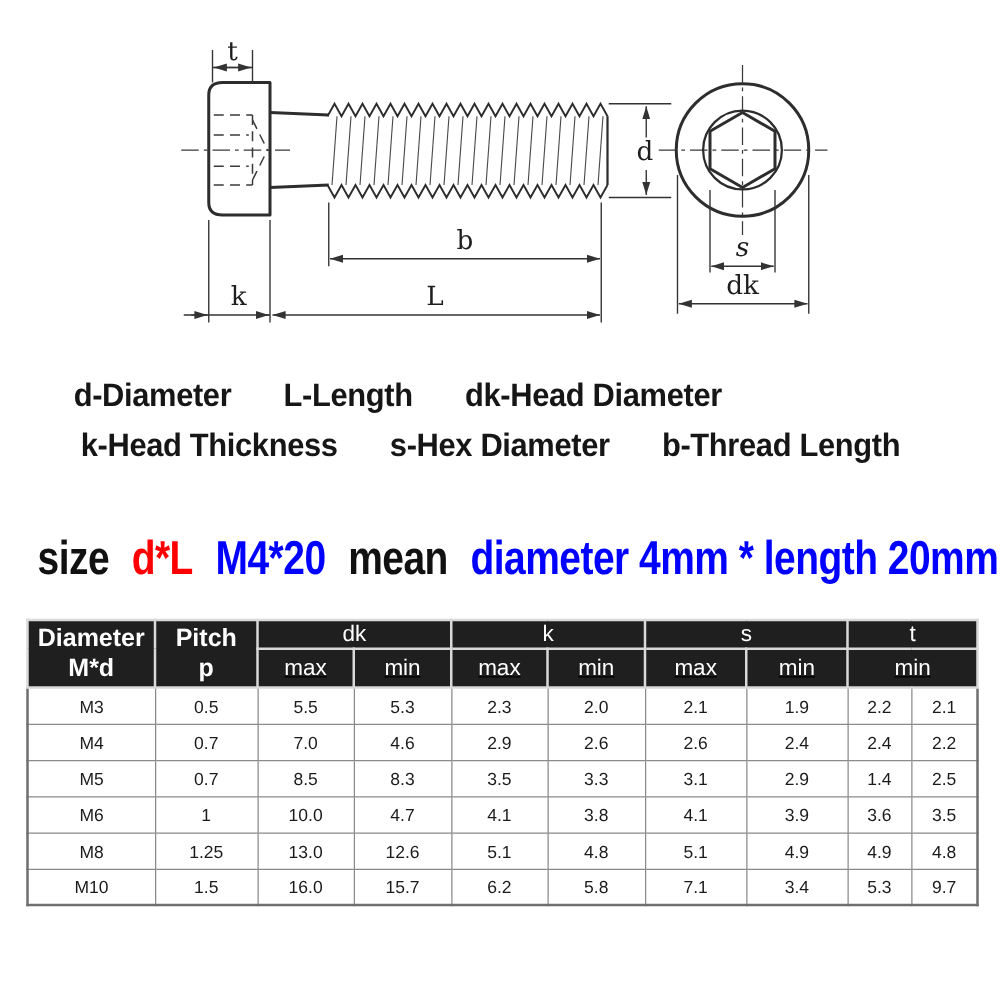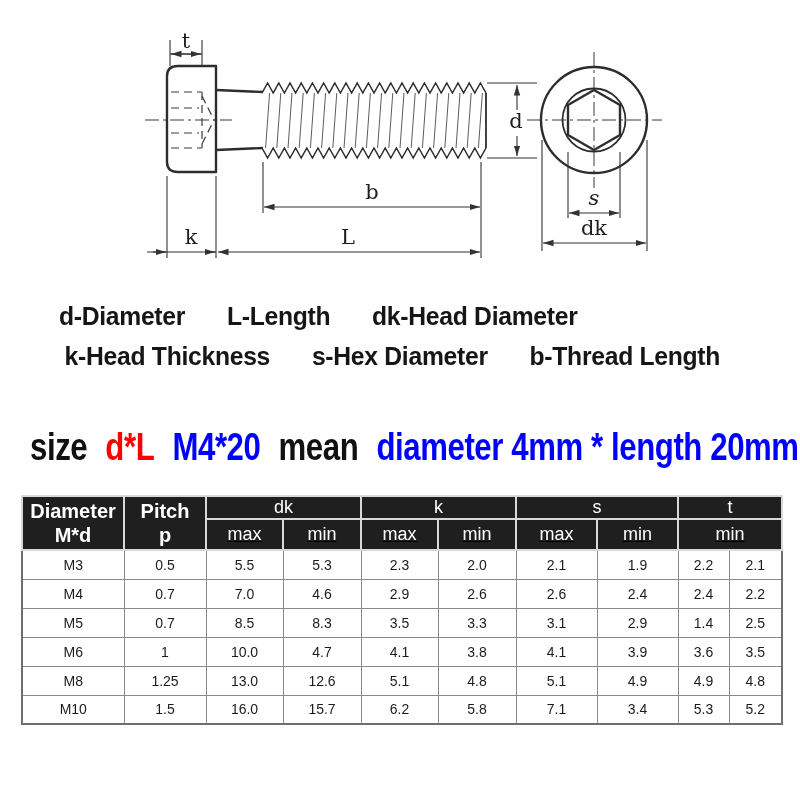--- a/index.html
+++ b/index.html
@@ -289,18 +289,18 @@
         <tr>
           <td>M10</td>
           <td>1.5</td>
           <td>16.0</td>
           <td>15.7</td>
           <td>6.2</td>
           <td>5.8</td>
           <td>7.1</td>
           <td>3.4</td>
           <td>5.3</td>
-          <td>5.2</td>
+          <td>9.7</td>
         </tr>
       </tbody>
   </table>
 
 </div>
 
 </body></html>

